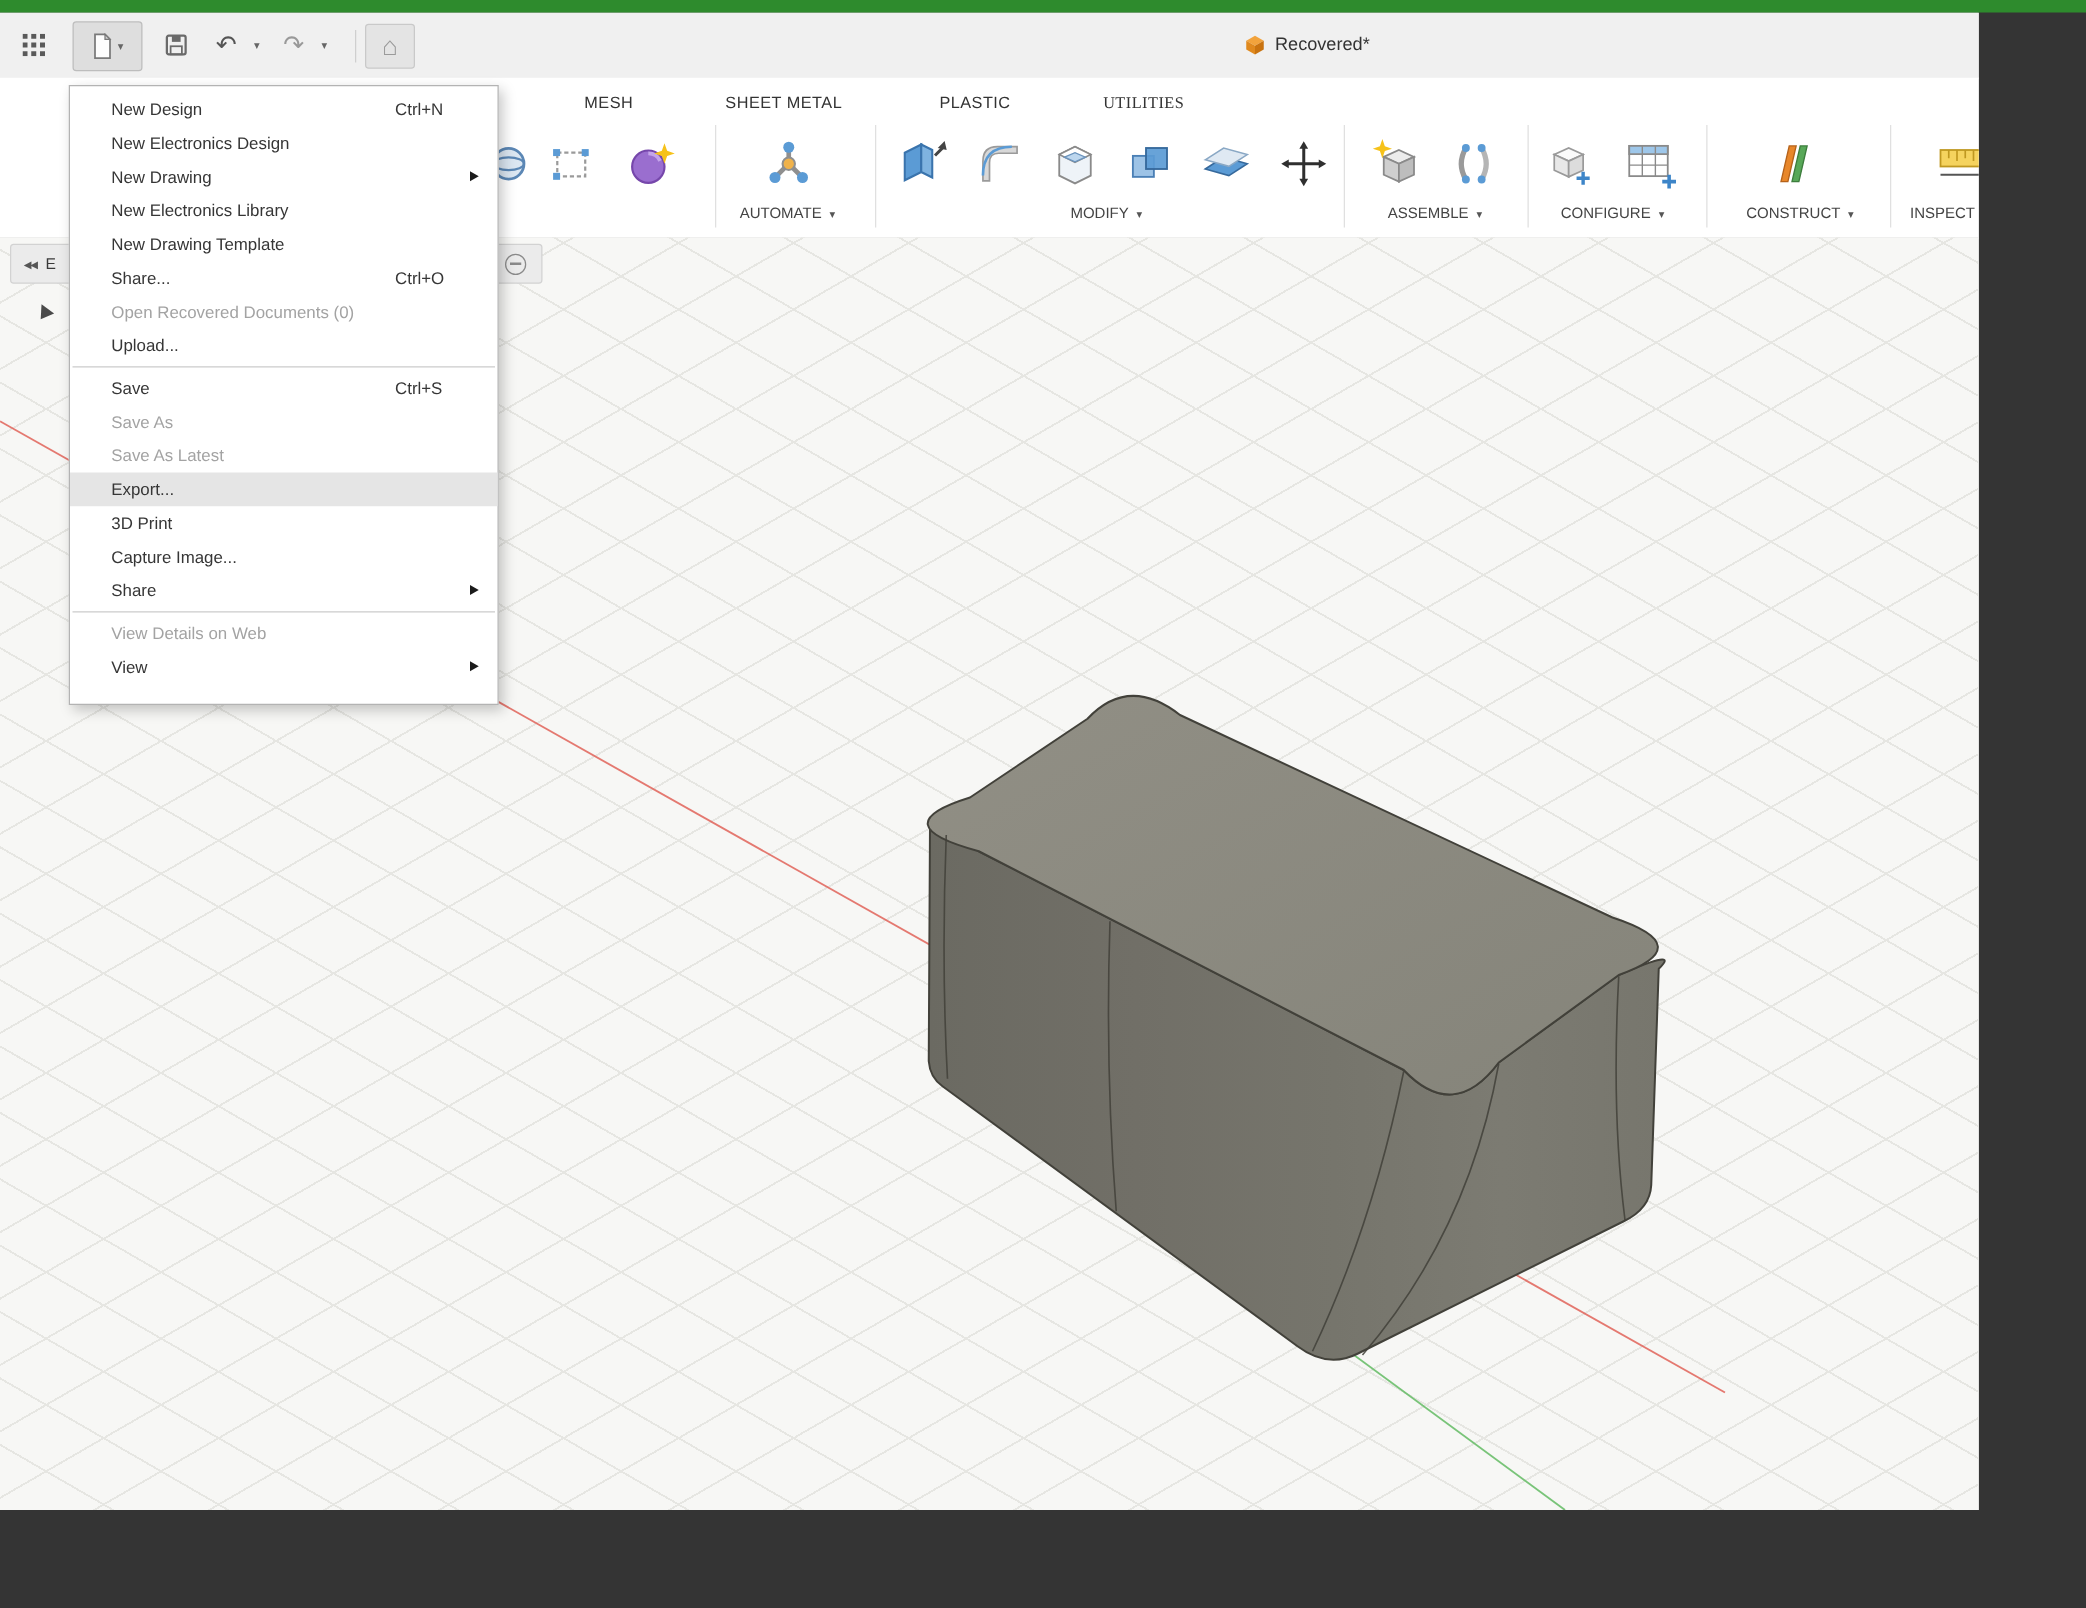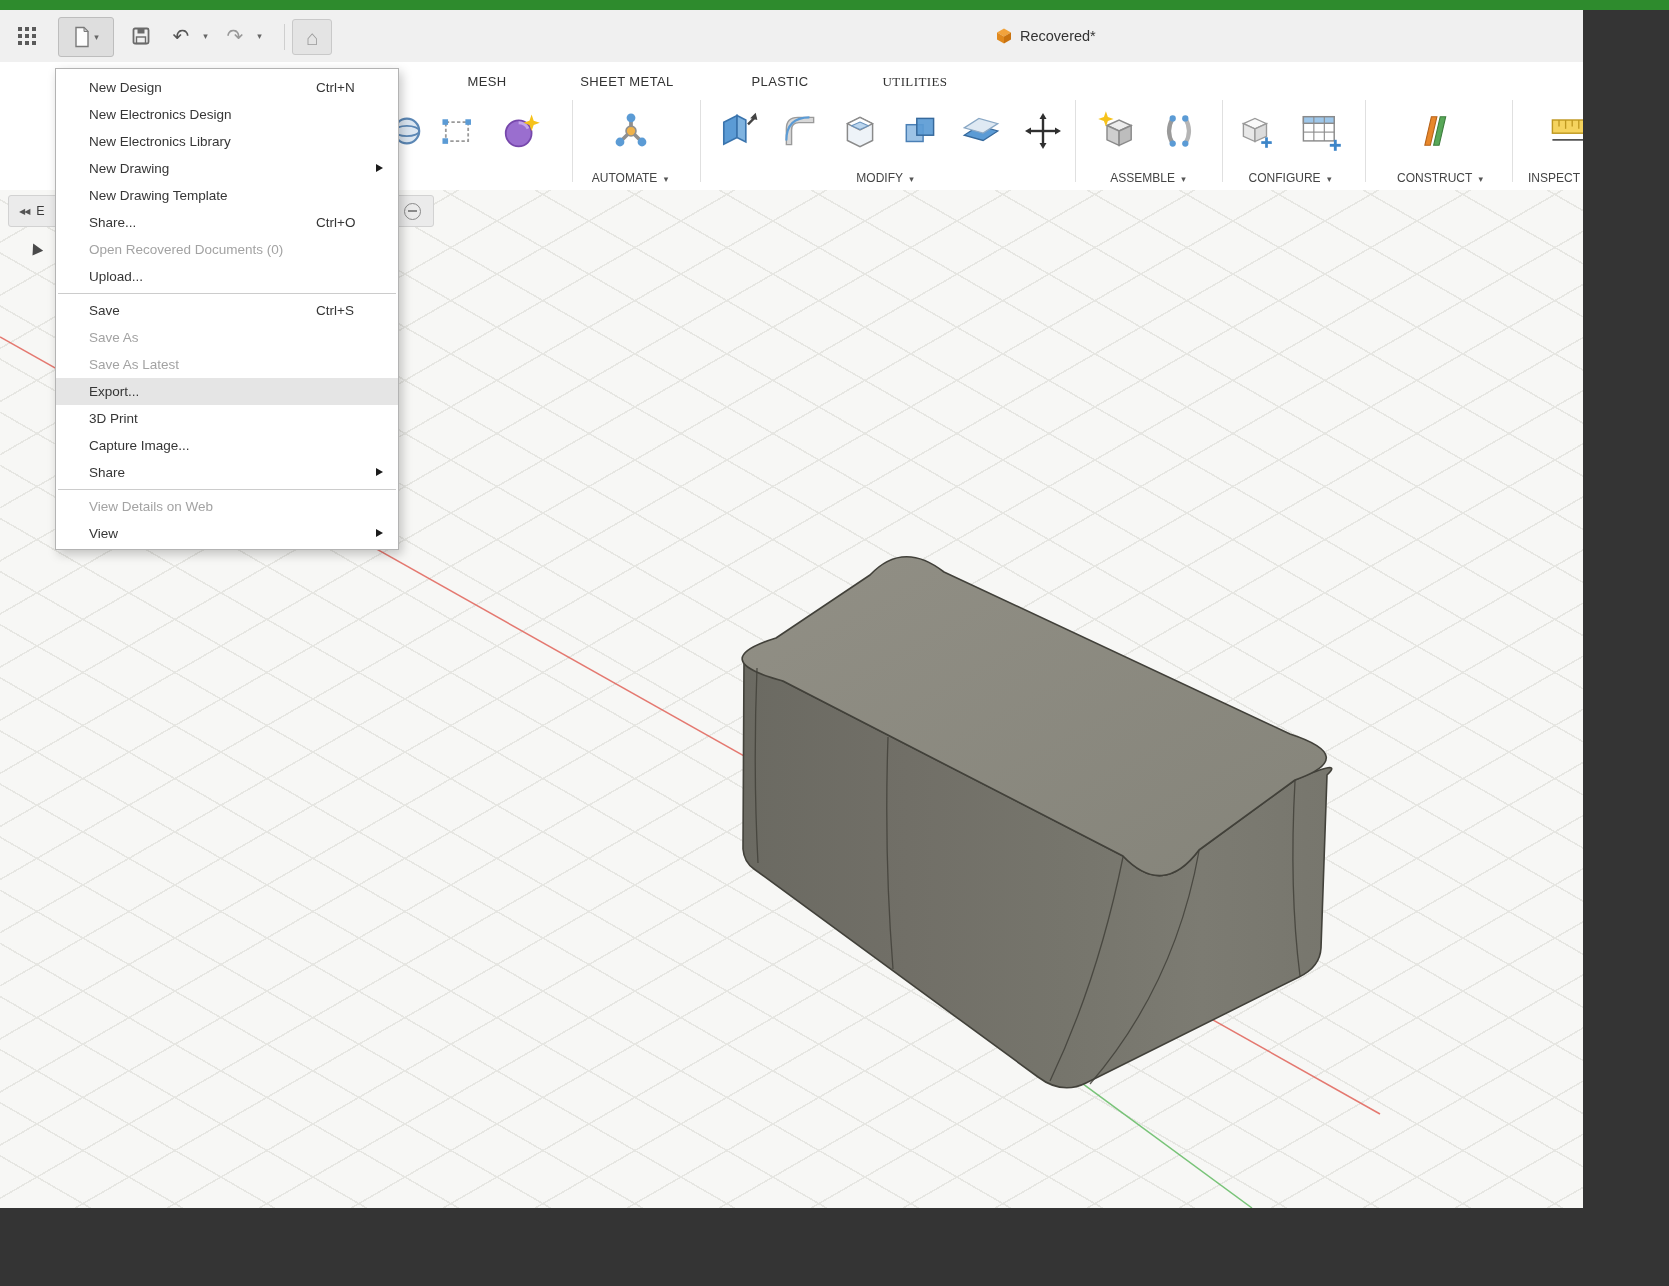--- a/index.html
+++ b/index.html
@@ -16,21 +16,21 @@
   .caret{font-size:9px;color:#666;margin-left:3px;}
   .qat-sep{position:absolute;left:284px;top:14px;width:1px;height:26px;background:#cfcfcf;}
   .doc-cluster{position:absolute;left:995px;top:0;height:52px;display:flex;align-items:center;gap:7px;}
   .doc-title{font-size:14.5px;color:#333;}
 
   
   .ribbon{position:absolute;left:0;top:52px;width:100%;height:128px;background:#fff;border-bottom:1px solid #cfcfcf;}
   .tab{position:absolute;top:8px;height:24px;line-height:24px;font-size:13px;color:#333;letter-spacing:.4px;text-align:center;cursor:default;}
   .tool-sep{position:absolute;top:38px;width:1px;height:82px;background:#e0e0e0;}
   .tool-btn{position:absolute;top:44px;width:48px;height:50px;display:flex;align-items:center;justify-content:center;}
-  .grp{position:absolute;top:100px;height:24px;line-height:32px;font-size:12px;color:#444;text-align:center;white-space:nowrap;cursor:default;}
+  .grp{position:absolute;top:100px;height:24px;line-height:16px;font-size:12px;color:#444;text-align:center;white-space:nowrap;cursor:default;}
   .grp .caret{font-size:9px;color:#555;}
   .create-caret{position:absolute;left:348px;top:100px;font-size:9px;color:#555;height:24px;line-height:24px;}
 
   
   .vp{position:absolute;left:0;top:180px;width:1583px;height:1018px;background-color:#f7f7f5;
       background-image:
         repeating-linear-gradient(30deg, transparent 0 44.5px, #e6e6e2 44.5px 46px),
         repeating-linear-gradient(150deg, transparent 0 44.5px, #e6e6e2 44.5px 46px);}
   .scene{position:absolute;left:0;top:0;}
 
@@ -38,21 +38,21 @@
   .bbar{position:absolute;left:8px;top:185px;width:424px;height:30px;background:#ebebeb;border:1px solid #d2d2d2;
         border-radius:3px;display:flex;align-items:center;z-index:3;}
   .bcollapse{font-size:8px;color:#555;letter-spacing:-1px;padding:0 7px 0 10px;cursor:pointer;}
   .bfrag{font-size:12.5px;color:#3a3a3a;}
   .bminus{margin-left:auto;margin-right:12px;width:15px;height:15px;border:1.5px solid #8a8a8a;border-radius:50%;position:relative;cursor:pointer;}
   .bminus::after{content:"";position:absolute;left:3px;right:3px;top:50%;height:1.5px;margin-top:-1px;background:#8a8a8a;}
   .tree-caret{position:absolute;left:30px;top:233px;z-index:2;transform:rotate(8deg);}
 
   
   .menu{position:absolute;left:55px;top:58px;width:342px;background:#fff;border:1px solid #b3b3b3;
-        box-shadow:3px 4px 10px rgba(0,0,0,.22);padding:5px 0 2px 0;z-index:10;}
+        box-shadow:3px 4px 10px rgba(0,0,0,.22);padding:5px 0 16px 0;z-index:10;}
   .mi{position:relative;height:27px;line-height:27px;font-size:13.5px;color:#363636;cursor:default;}
   .mi-l{position:absolute;left:33px;white-space:nowrap;}
   .mi-s{position:absolute;left:260px;white-space:nowrap;}
   .mi-a{position:absolute;left:320px;top:9px;width:0;height:0;border-left:7px solid #1b1b1b;
         border-top:4.5px solid transparent;border-bottom:4.5px solid transparent;}
   .mi.dis{color:#a3a3a3;}
   .mi.hl{background:#e5e5e5;}
   .msep{height:1px;background:#cccccc;margin:3px 2px;}
 </style>
 </head>
@@ -354,25 +354,25 @@
 
     <div class="menu">
       <div class="mi">
         <span class="mi-l">New Design</span>
         <span class="mi-s">Ctrl+N</span>
       </div>
       <div class="mi">
         <span class="mi-l">New Electronics Design</span>
       </div>
       <div class="mi">
-        <span class="mi-l">New Electronics Library</span>
-      </div>
-      <div class="mi">
         <span class="mi-l">New Drawing</span>
         <span class="mi-a"></span>
+      </div>
+      <div class="mi">
+        <span class="mi-l">New Electronics Library</span>
       </div>
       <div class="mi">
         <span class="mi-l">New Drawing Template</span>
       </div>
       <div class="mi">
         <span class="mi-l">Share...</span>
         <span class="mi-s">Ctrl+O</span>
       </div>
       <div class="mi dis">
         <span class="mi-l">Open Recovered Documents (0)</span>

